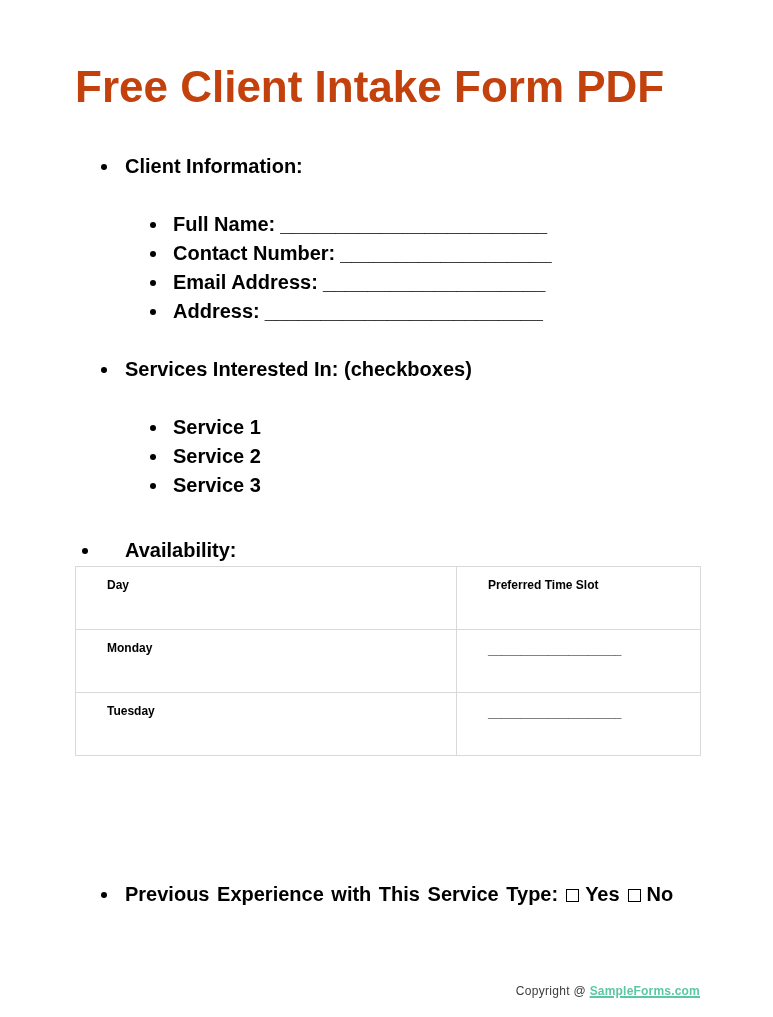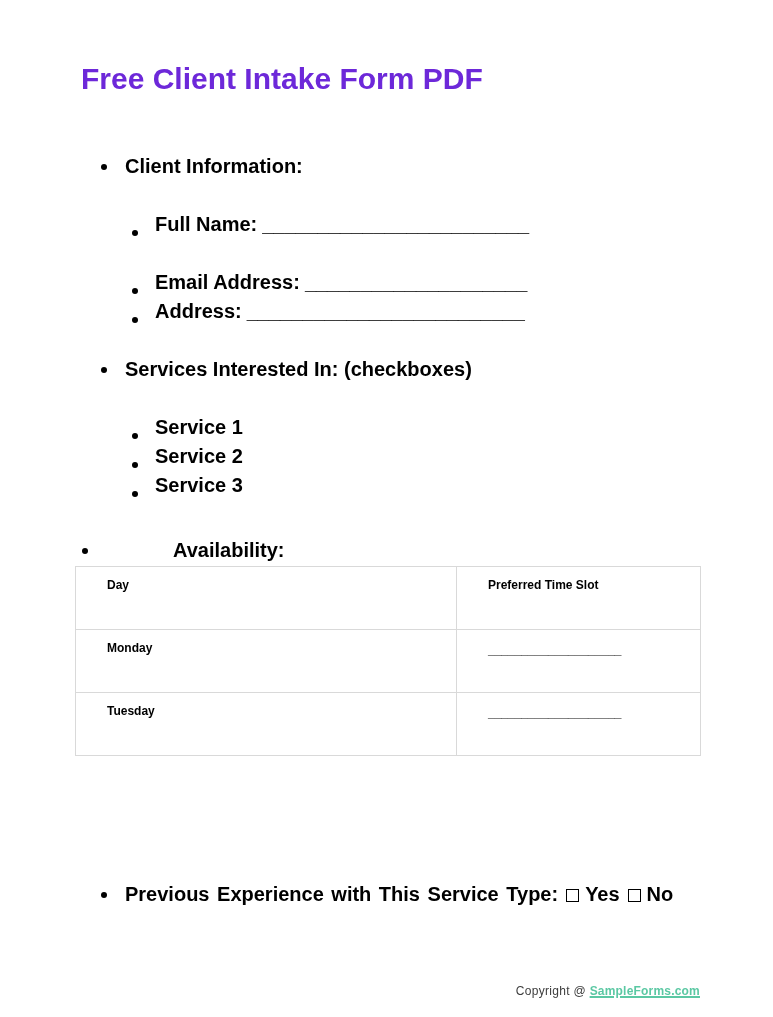--- a/index.html
+++ b/index.html
@@ -8,48 +8,48 @@
     position: relative;
     width: 773px;
     height: 1017px;
     background: #ffffff;
     font-family: "Liberation Sans", sans-serif;
     color: #000000;
     overflow: hidden;
   }
   .title {
     position: absolute;
-    left: 81px;
+    left: 75px;
     top: 62px;
-    font-size: 30px;
+    font-size: 44px;
     font-weight: bold;
-    color: #6d28d9;
+    color: #c2410c;
     letter-spacing: 0px;
     white-space: nowrap;
   }
   .row {
     position: absolute;
     display: flex;
     align-items: center;
     font-size: 20px;
     font-weight: bold;
     white-space: nowrap;
   }
   .bullet {
     width: 6px;
     height: 6px;
     border-radius: 50%;
     background: #000;
     flex: 0 0 auto;
   }
   .l1 { left: 101px; }
   .l1 .bullet { margin-right: 18px; }
-  .l2 { left: 132px; align-items: flex-end; }
+  .l2 { left: 150px; }
   .l2 .bullet { margin-right: 17px; }
-  .l0 { left: 82px; gap: 48px; }
+  .l0 { left: 82px; }
   .l0 .bullet { margin-right: 37px; }
   .fill-label { margin-right: 5px; }
   .fill-line { letter-spacing: 0; }
   .avail-table {
     position: absolute;
     left: 75px;
     top: 566px;
     width: 625px;
     border-collapse: collapse;
     table-layout: fixed;
@@ -109,20 +109,25 @@
   <div class="row l1" style="top:155px">
     <span class="bullet"></span>
     <span>Client Information:</span>
   </div>
 
   <div class="row l2" style="top:213px">
     <span class="bullet"></span>
     <span class="fill-label">Full Name:</span>
     <span class="fill-line">________________________</span>
   </div>
+  <div class="row l2" style="top:242px">
+    <span class="bullet"></span>
+    <span class="fill-label">Contact Number:</span>
+    <span class="fill-line">___________________</span>
+  </div>
   <div class="row l2" style="top:271px">
     <span class="bullet"></span>
     <span class="fill-label">Email Address:</span>
     <span class="fill-line">____________________</span>
   </div>
   <div class="row l2" style="top:300px">
     <span class="bullet"></span>
     <span class="fill-label">Address:</span>
     <span class="fill-line">_________________________</span>
   </div>

